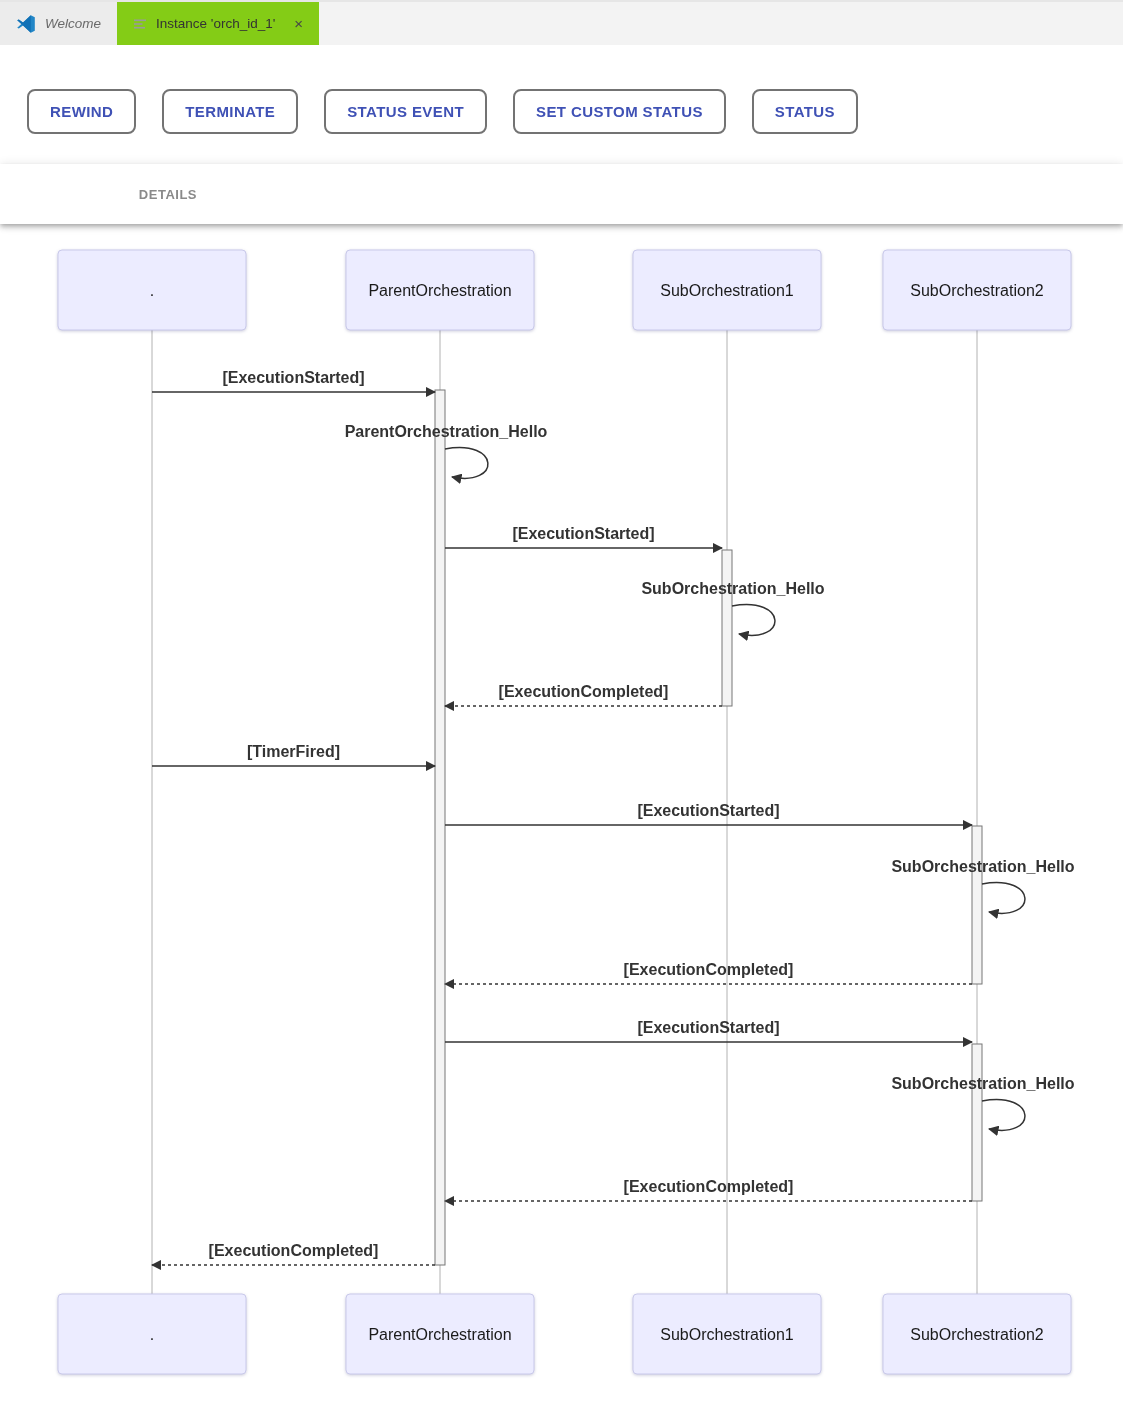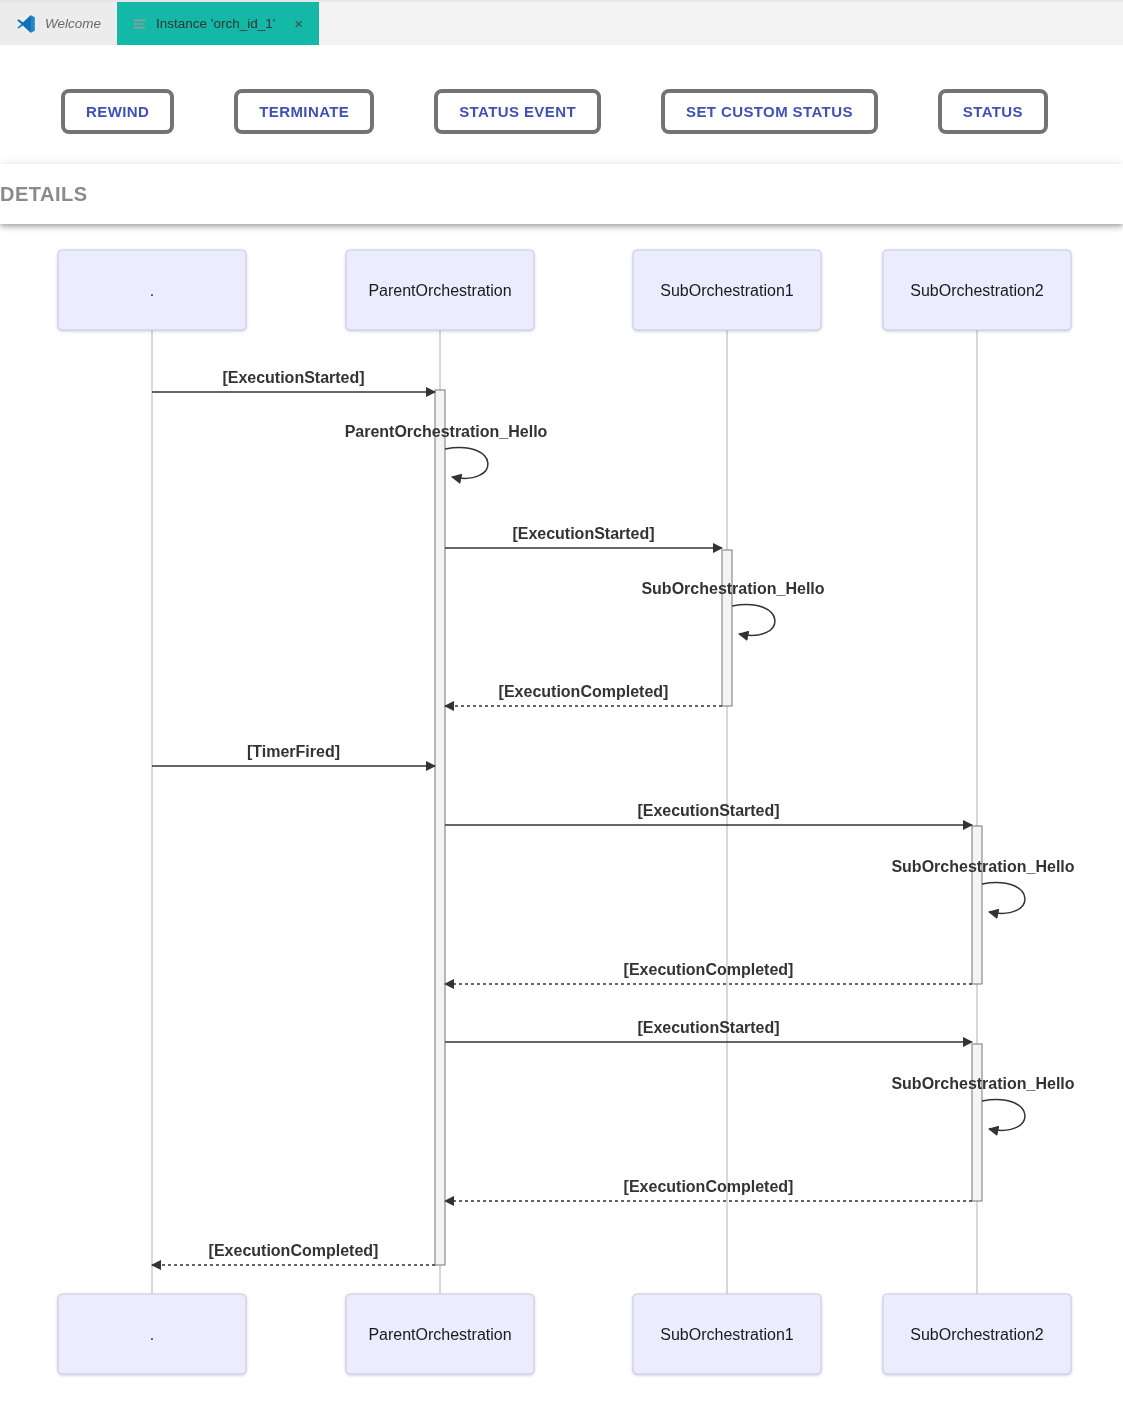--- a/index.html
+++ b/index.html
@@ -9,43 +9,43 @@
   }
   
   .tabbar{
     height:45px;background:#f3f3f3;display:flex;align-items:stretch;
     border-top:2px solid #e6e6e6;box-sizing:border-box;justify-content:center;
   }
   .tab{
     display:flex;align-items:center;gap:9px;padding:0 16px;
     background:#ececec;color:#6a6a6a;font-size:13.5px;white-space:nowrap;cursor:pointer;
   }
-  .tab.active{background:#14b8a6;color:#333;}
+  .tab.active{background:#84cc16;color:#333;}
   .tab .tab-label.italic{font-style:italic;}
   .tab .close{margin-left:10px;font-size:15px;color:#474747;cursor:pointer;line-height:1;}
   .vsicon svg{display:block;}
   .listicon svg{display:block;}
   .tab-fill{flex:1;background:#f3f3f3;}
   
   .toolbar{
     background:#fff;padding:44px 0 30px 27px;display:flex;gap:26px;align-items:center;
   }
   .btn{
-    height:45px;padding:0 21px;background:#fff;border:4px solid #737373;border-radius:8px;
+    height:45px;padding:0 21px;background:#fff;border:2px solid #737373;border-radius:8px;
     color:#3f51b5;font-family:inherit;font-size:15px;font-weight:700;letter-spacing:.4px;
-    cursor:pointer;white-space:nowrap;margin-left:34px;
+    cursor:pointer;white-space:nowrap;
   }
   
   .viewtabs{
     height:60px;background:#fff;display:flex;position:relative;z-index:2;
     box-shadow:0 2px 4px -1px rgba(0,0,0,.2),0 4px 5px 0 rgba(0,0,0,.14),0 1px 10px 0 rgba(0,0,0,.12);
   }
   .vtab{
-    width:197px;display:flex;align-items:center;justify-content:flex-start;position:relative;
-    color:#8a8a8a;font-size:20px;font-weight:700;letter-spacing:.5px;cursor:pointer;
+    width:197px;display:flex;align-items:center;justify-content:flex-end;position:relative;
+    color:#8a8a8a;font-size:13px;font-weight:700;letter-spacing:.5px;cursor:pointer;
   }
   .vtab.active{color:#1e1e1e;}
   .indicator{position:absolute;left:0;right:0;bottom:0;height:4px;}
   
   .diagram{position:relative;background:#fff;}
   .msg-label{font-family:"Liberation Sans",sans-serif;font-size:16px;font-weight:bold;}
   .actor-label{font-family:"Liberation Sans",sans-serif;font-size:16px;}
   .actor-rect{filter:drop-shadow(0 1.5px 1.5px rgba(60,60,120,.25));}
 </style>
 </head>

